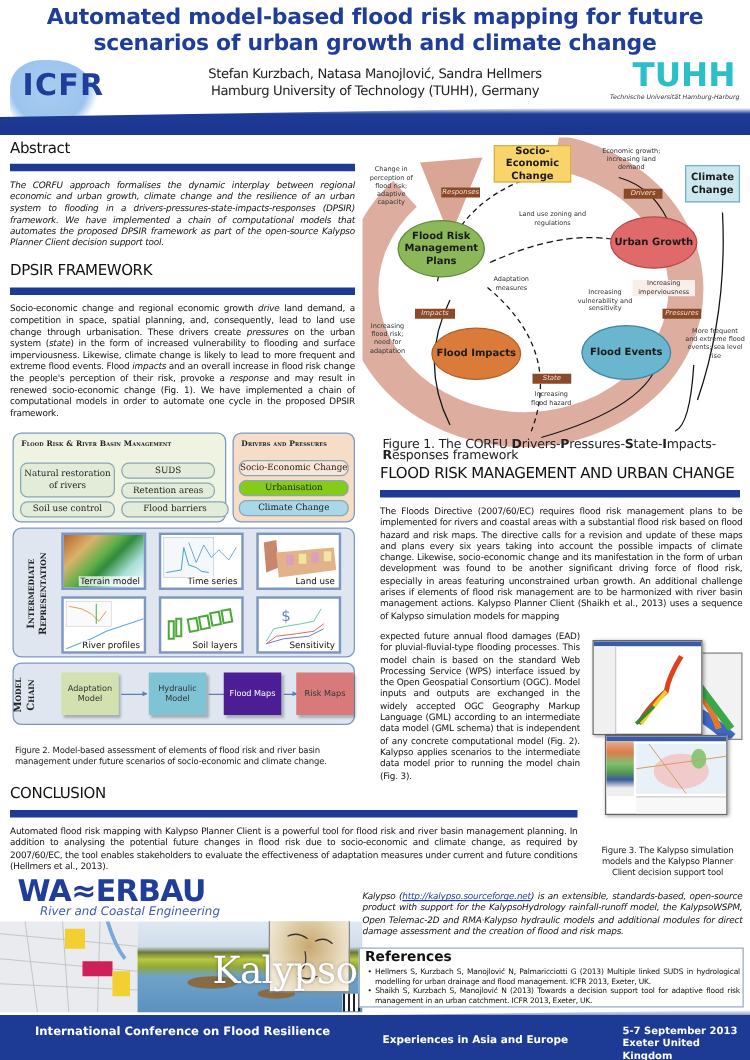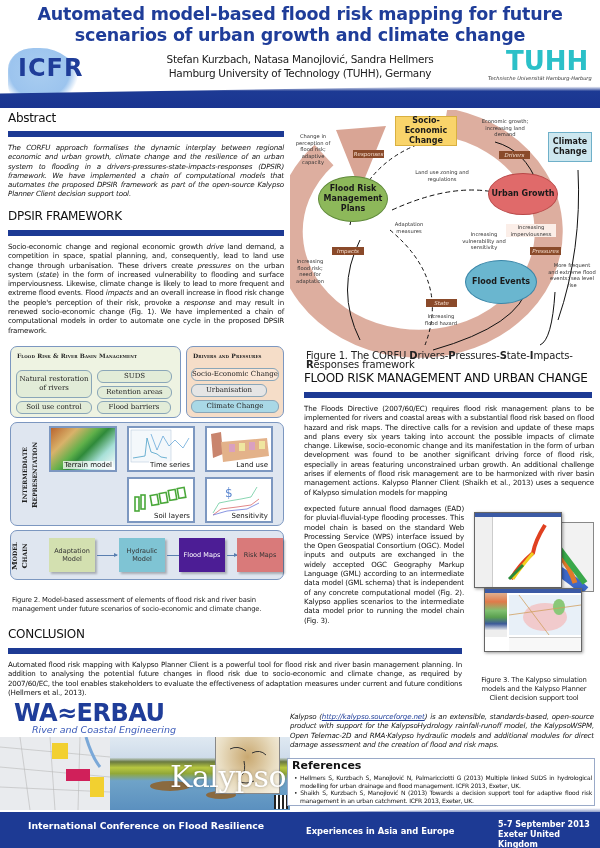--- a/index.html
+++ b/index.html
@@ -85,27 +85,27 @@
 <div class="abs body-text" style="left:8px; top:242px; width:276px;"><span>Socio-economic change and regional economic growth </span><i>drive</i><span> land demand, a competition in space, spatial planning, and, consequently, lead to land use change through urbanisation. These drivers create </span><i>pressures</i><span> on the urban system (</span><i>state</i><span>) in the form of increased vulnerability to flooding and surface imperviousness. Likewise, climate change is likely to lead to more frequent and extreme flood events. Flood </span><i>impacts</i><span> and an overall increase in flood risk change the people's perception of their risk, provoke a </span><i>response</i><span> and may result in renewed socio-economic change (Fig. 1). We have implemented a chain of computational models in order to automate one cycle in the proposed DPSIR framework.</span></div>
 
 <div class="abs" style="left:8px; top:346px; width:276px; height:240px;">
 
   <div class="abs panel" style="left:2px; top:0; width:171px; height:72px; background:#eef3e2;">
     <div class="panel-title" style="left:6px; top:5px;">Flood Risk &amp; River Basin Management</div>
     <div class="pill" style="left:5px; top:23px; width:76px; height:28px; background:#e2ecd8;">Natural restoration of rivers</div>
     <div class="pill" style="left:86px; top:23px; width:75px; height:13px; background:#e2ecd8;">SUDS</div>
     <div class="pill" style="left:86px; top:39px; width:75px; height:13px; background:#e2ecd8;">Retention areas</div>
     <div class="pill" style="left:5px; top:54px; width:76px; height:13px; background:#e2ecd8;">Soil use control</div>
-    <div class="pill" style="left:86px; top:54px; width:74px; height:13px; background:#e2ecd8;">Flood barriers</div>
+    <div class="pill" style="left:86px; top:54px; width:86px; height:13px; background:#e2ecd8;">Flood barriers</div>
   </div>
 
   <div class="abs panel" style="left:178px; top:0; width:98px; height:72px; background:#f5ddc8;">
     <div class="panel-title" style="left:6px; top:5px;">Drivers and Pressures</div>
     <div class="pill" style="left:4px; top:21px; width:88px; height:13px; background:#fbe6d6;">Socio-Economic Change</div>
-    <div class="pill" style="left:4px; top:37px; width:76px; height:13px; background:#e5e5e5;">Urbanisation</div>
+    <div class="pill" style="left:4px; top:37px; width:88px; height:13px; background:#84cc16;">Urbanisation</div>
     <div class="pill" style="left:4px; top:53px; width:88px; height:13px; background:#a9d8e6;">Climate Change</div>
   </div>
 
   <div class="abs panel" style="left:2px; top:76px; width:274px; height:104px; background:#dfe6f0;">
     <div class="vlabel" style="left:-22px; top:42px; width:80px;"><span>Intermediate</span><br><span>Representation</span></div>
     <div class="thumb" style="left:38px; top:3px; width:68px; height:46px; background:linear-gradient(135deg,#b9652f 0%,#d9b26a 25%,#5fb04a 45%,#2f8a3a 55%,#a8e0d8 75%,#ffffff 100%);">
         <span class="thumb-label">Terrain model</span>
       </div>
     <div class="thumb" style="left:116px; top:3px; width:68px; height:46px;">
       <svg width="64" height="42" style="position:absolute;left:0;top:0;">
@@ -118,20 +118,29 @@
     <div class="thumb" style="left:194px; top:3px; width:68px; height:46px;">
       <svg width="64" height="42" style="position:absolute;left:0;top:0;">
           <polygon points="4,6 14,4 16,26 6,30" fill="#c9856e"></polygon>
           <polygon points="14,14 60,10 62,28 16,34" fill="#e3b28a"></polygon>
           <rect x="22" y="16" width="6" height="8" fill="#d9a0c0"></rect>
           <rect x="32" y="15" width="6" height="8" fill="#efe6a0"></rect>
           <rect x="42" y="14" width="6" height="8" fill="#d9a0c0"></rect>
           <rect x="52" y="13" width="6" height="8" fill="#efe6a0"></rect>
         </svg>
       <span class="thumb-label">Land use</span>
+    </div>
+    <div class="thumb" style="left:38px; top:54px; width:68px; height:46px;">
+      <svg width="64" height="42" style="position:absolute;left:0;top:0;">
+          <rect x="2" y="2" width="36" height="20" fill="#fafafa" stroke="#ccc" stroke-width="0.5"></rect>
+          <polyline points="4,6 14,8 22,12 28,18 34,10" fill="none" stroke="#e0a050" stroke-width="0.8"></polyline>
+          <line x1="26" y1="4" x2="26" y2="20" stroke="#4caa4c" stroke-width="0.8"></line>
+          <polyline points="2,40 12,36 22,32 34,26 46,22 58,18 64,16" fill="none" stroke="#60a8e0" stroke-width="1"></polyline>
+        </svg>
+      <span class="thumb-label">River profiles</span>
     </div>
     <div class="thumb" style="left:116px; top:54px; width:68px; height:46px;">
       <svg width="64" height="42" style="position:absolute;left:0;top:0;">
           <g fill="none" stroke="#4aa83a" stroke-width="1.6">
             <rect x="6" y="18" width="4" height="14"></rect>
             <rect x="12" y="16" width="4" height="14"></rect>
             <rect x="22" y="16" width="7" height="10" transform="rotate(-10 25 21)"></rect>
             <rect x="31" y="14" width="7" height="10" transform="rotate(-10 34 19)"></rect>
             <rect x="40" y="11" width="7" height="10" transform="rotate(-10 43 16)"></rect>
             <rect x="49" y="9" width="7" height="10" transform="rotate(-10 52 14)"></rect>
@@ -180,20 +189,21 @@
     <path d="M 238 175 Q 230 215 143 240" fill="none" stroke="#111" stroke-width="1"></path>
     <path d="M 265 182 Q 262 230 250 235" fill="none" stroke="#111" stroke-width="1"></path>
     <path d="M 288 60 Q 292 140 268 210" fill="none" stroke="#111" stroke-width="1"></path>
     <path d="M 200 262 Q 150 270 100 260" fill="none" stroke="#111" stroke-width="1"></path>
     <path d="M 70 130 Q 45 180 70 230" fill="none" stroke="#111" stroke-width="1"></path>
   </svg>
   <div class="node" style="left:105px; top:6px; width:62px; height:30px; background:#f9d46a; border:1px solid #d9b040;">Socio-Economic Change</div>
   <div class="node" style="left:258px; top:22px; width:44px; height:30px; background:#cde7ef; border:1px solid #6fb0c9;">Climate Change</div>
   <div class="node" style="left:28px; top:66px; width:70px; height:46px; background:#8db85a; border:1px solid #5f8a3a; border-radius:50%;">Flood Risk Management Plans</div>
   <div class="node" style="left:198px; top:63px; width:70px; height:42px; background:#e06a6a; border:1px solid #b84848; border-radius:50%;">Urban Growth</div>
+  <div class="node" style="left:55px; top:152px; width:72px; height:42px; background:#da7b3a; border:1px solid #b0602a; border-radius:50%;">Flood Impacts</div>
   <div class="node" style="left:175px; top:150px; width:72px; height:44px; background:#6ab6cf; border:1px solid #3a86a8; border-radius:50%;">Flood Events</div>
 
   <div class="tag" style="left:63px; top:40px; width:31px;">Responses</div>
   <div class="tag" style="left:209px; top:41px; width:31px;">Drivers</div>
   <div class="tag" style="left:42px; top:137px; width:32px;">Impacts</div>
   <div class="tag" style="left:240px; top:137px; width:31px;">Pressures</div>
   <div class="tag" style="left:136px; top:189px; width:31px;">State</div>
 
   <div class="ann" style="left:2px; top:23px; width:42px;">Change in perception of flood risk; adaptive capacity</div>
   <div class="ann" style="left:190px; top:8px; width:50px;">Economic growth; increasing land demand</div>

